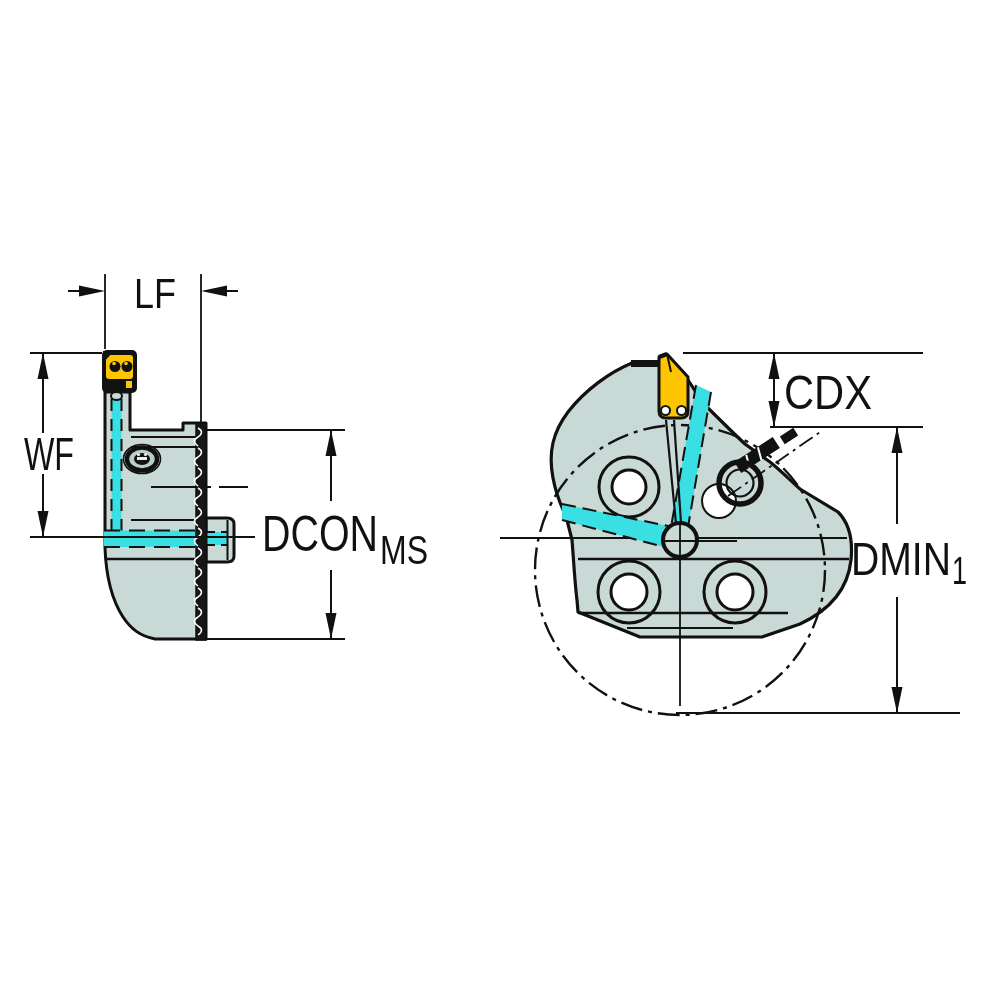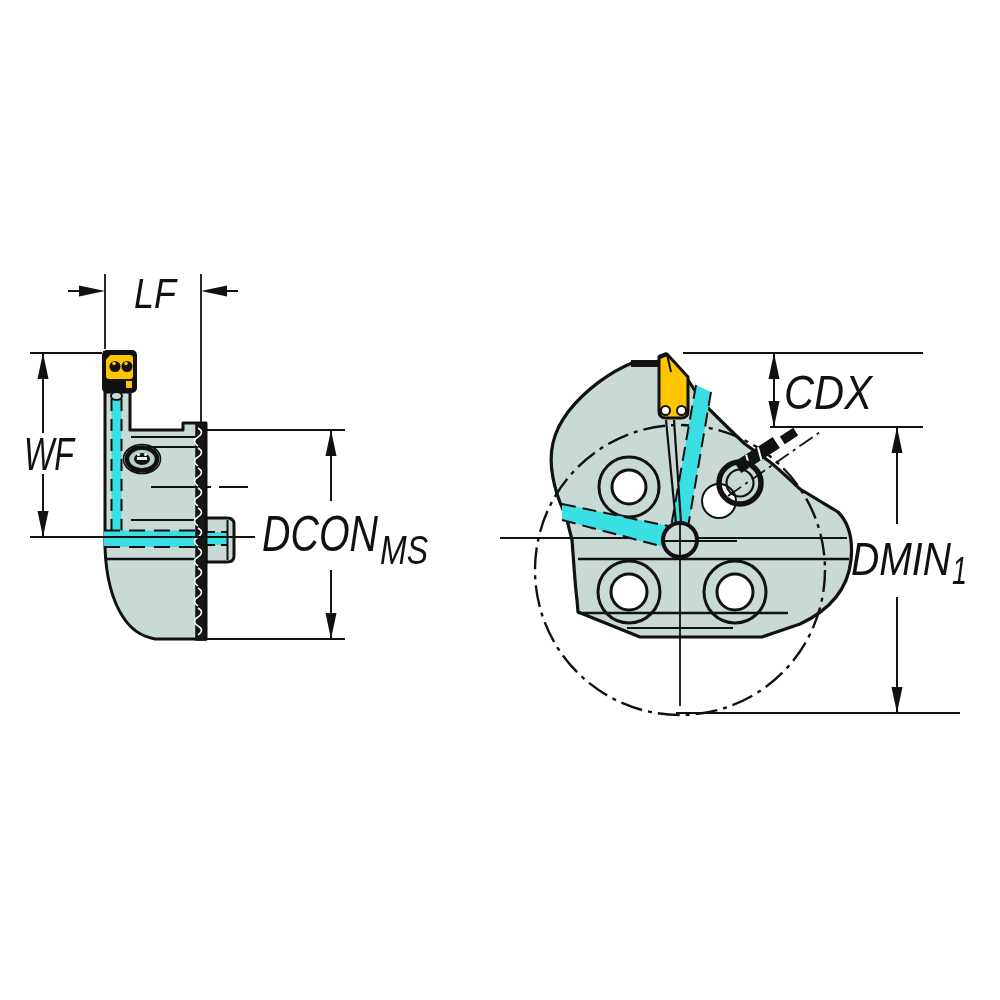--- a/index.html
+++ b/index.html
@@ -1,16 +1,16 @@
 <!DOCTYPE html>
 <html><head>
 <meta charset="utf-8">
 <style>
   html,body{margin:0;padding:0;background:#ffffff;}
-  .stage{width:1000px;height:1000px;position:relative;background:#ffffff;overflow:hidden;font-style:italic;}
+  .stage{width:1000px;height:1000px;position:relative;background:#ffffff;overflow:hidden;}
   svg{display:block;}
   text{font-family:"Liberation Sans", sans-serif; fill:#111111;}
   .dimtext{font-weight:400;}
 </style>
 </head>
 <body>
 
 <div class="stage">
 <svg width="1000" height="1000" viewBox="0 0 1000 1000">
 

